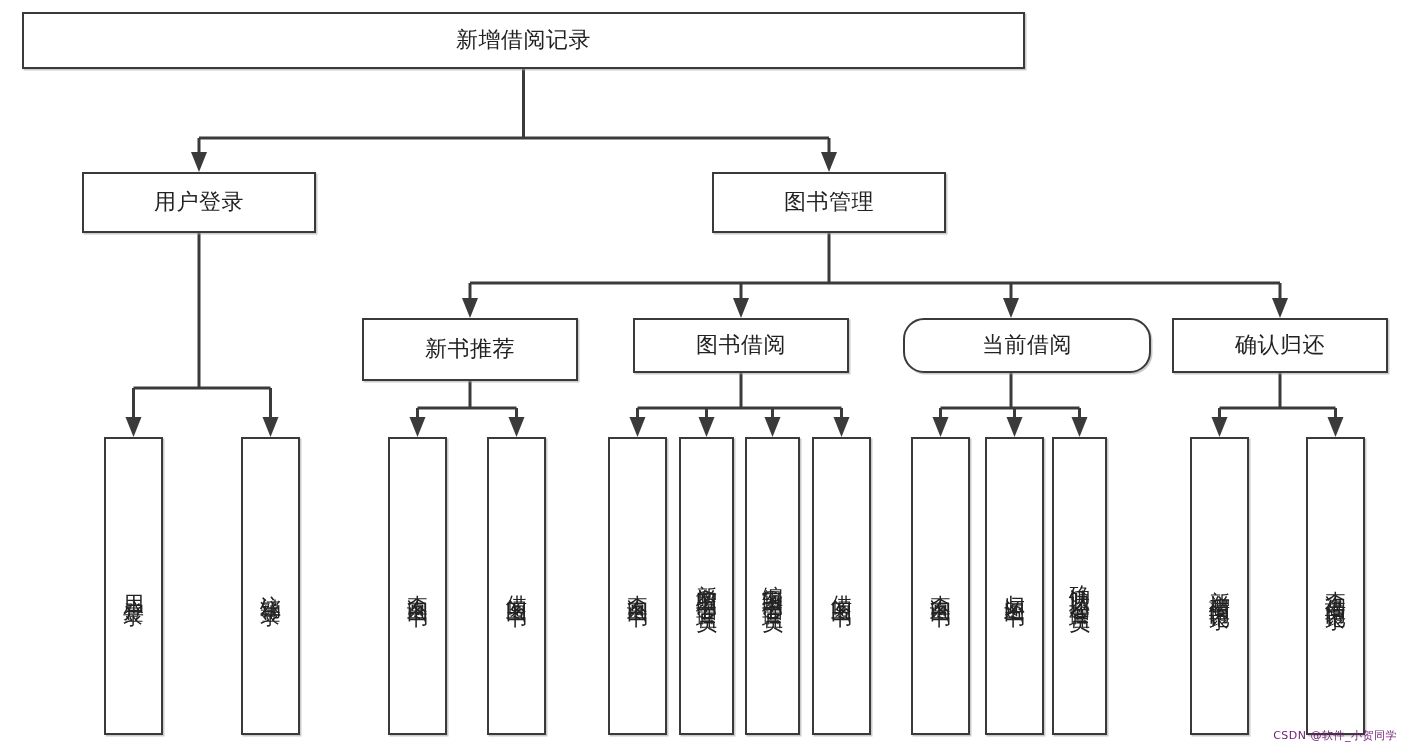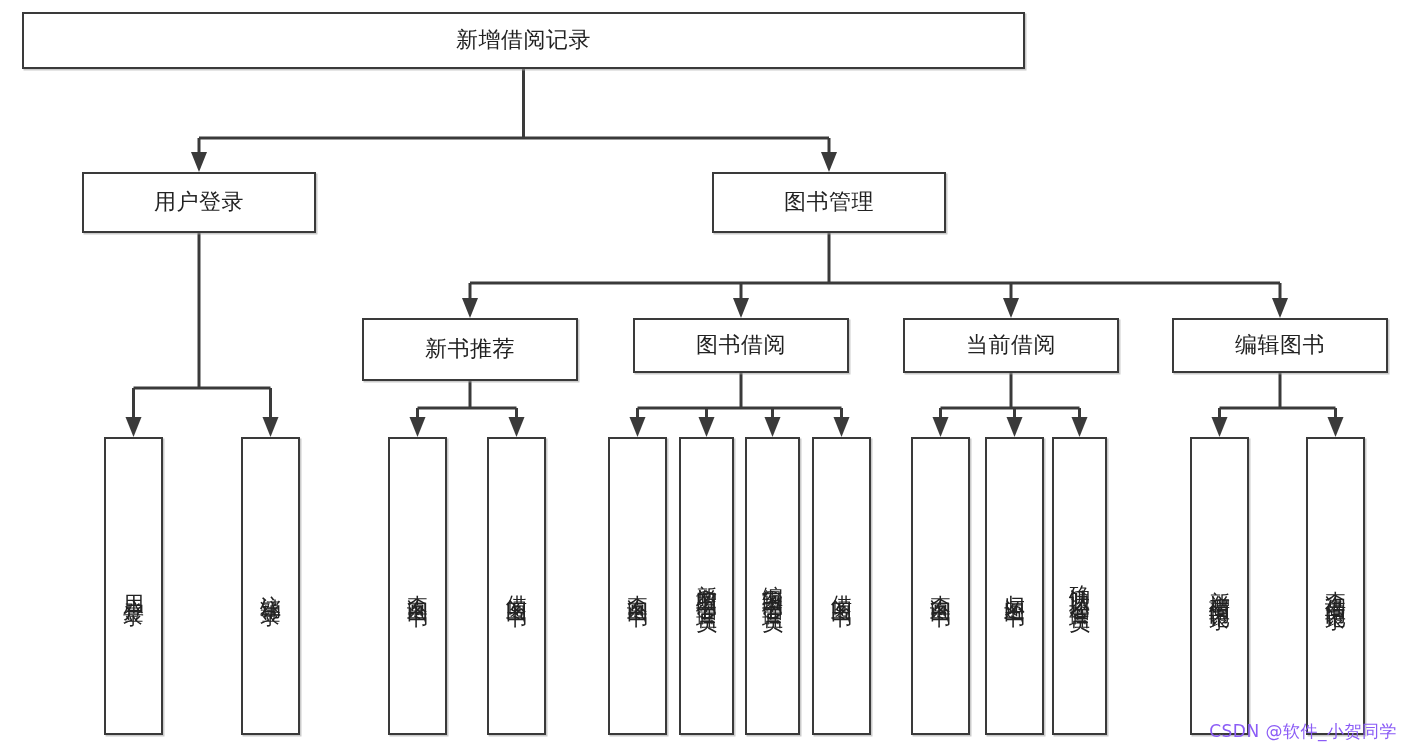--- a/index.html
+++ b/index.html
@@ -62,22 +62,22 @@
     stroke-width: 3;
     fill: none;
   }
   .edge-arrow {
     fill: #3a3a3a;
   }
   #watermark {
     position: absolute;
     right: 8px;
     bottom: 4px;
-    font-size: 17px;
-    color: #8b5cf6;
+    font-size: 11px;
+    color: #701a75;
     white-space: nowrap;
     letter-spacing: 0.5px;
   }
 </style>
 </head>
 <body>
 
 <div id="diagram-root">
   <svg id="edge-layer" viewBox="0 0 1405 747" width="1405" height="747">
       <line x1="523.5" y1="69" x2="523.5" y2="138" class="edge-line"></line>
@@ -142,25 +142,25 @@
       </div>
       <div class="node-box" style="left: 712px; top: 172px; width: 234px; height: 61px; align-items: center;">
         <span class="node-label-h">图书管理</span>
       </div>
       <div class="node-box" style="left: 362px; top: 318px; width: 216px; height: 63px;">
         <span class="node-label-h">新书推荐</span>
       </div>
       <div class="node-box" style="left: 633px; top: 318px; width: 216px; height: 55px;">
         <span class="node-label-h">图书借阅</span>
       </div>
-      <div class="node-box" style="left: 903px; top: 318px; width: 216px; height: 55px;">
+      <div class="node-box" style="left: 903px; top: 318px; width: 248px; height: 55px; border-radius: 21px;">
         <span class="node-label-h">当前借阅</span>
       </div>
       <div class="node-box" style="left: 1172px; top: 318px; width: 216px; height: 55px;">
-        <span class="node-label-h">编辑图书</span>
+        <span class="node-label-h">确认归还</span>
       </div>
       <div class="node-box" style="left: 104px; top: 437px; width: 59px; height: 298px;">
         <span class="node-label-v">用户登录</span>
       </div>
       <div class="node-box" style="left: 241px; top: 437px; width: 59px; height: 298px;">
         <span class="node-label-v">注销登录</span>
       </div>
       <div class="node-box" style="left: 388px; top: 437px; width: 59px; height: 298px;">
         <span class="node-label-v">查询图书</span>
       </div>

